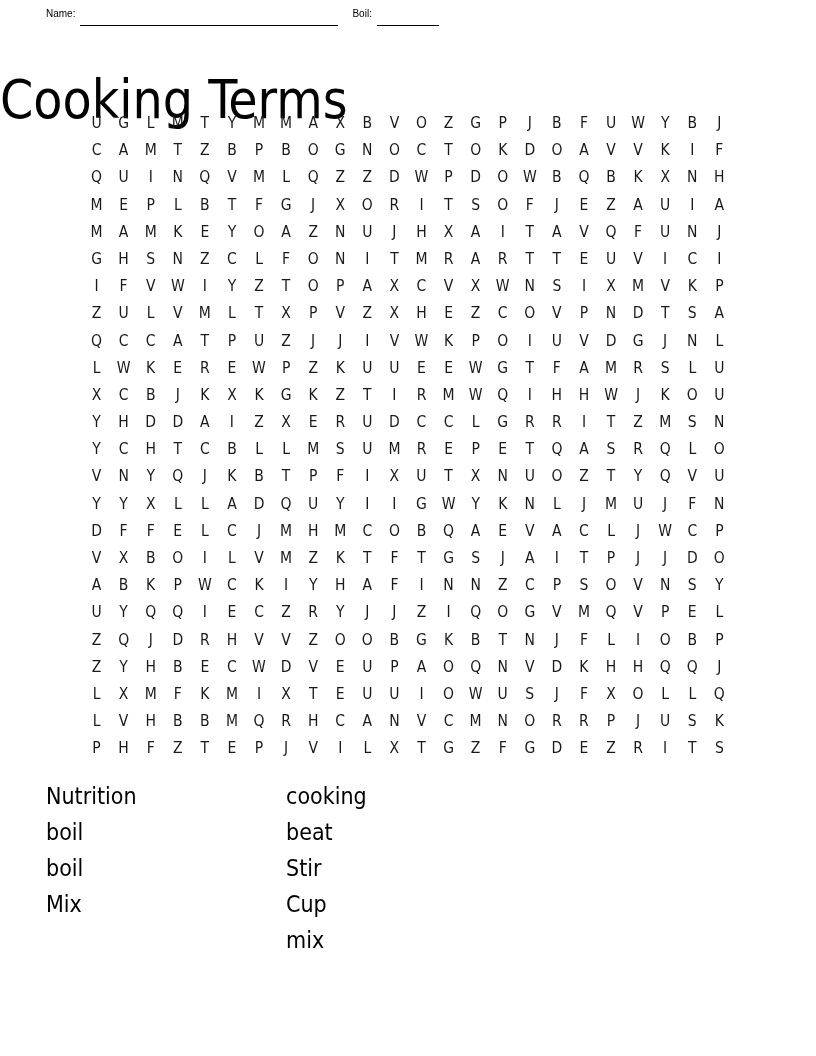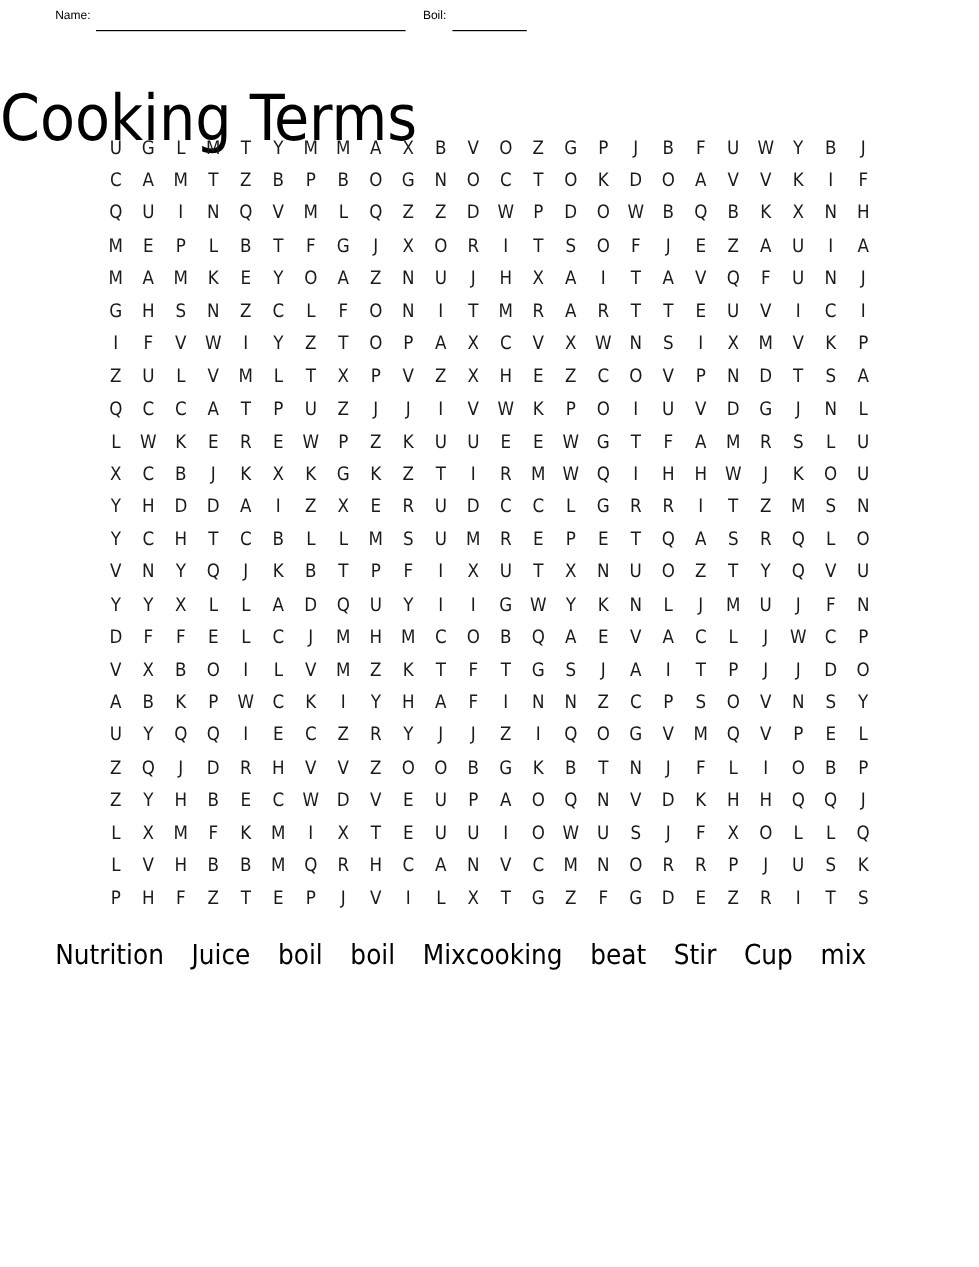--- a/index.html
+++ b/index.html
@@ -83,22 +83,21 @@
   
   #word-list {
     position: absolute;
     left: 46px;
     top: 778px;
     width: 724px;
     display: flex;
   }
   .word-column {
     display: flex;
-    flex-direction: row;
-    gap: 23px;
+    flex-direction: column;
   }
   #word-column-0 { flex: 0 0 240px; }
   #word-column-1 { flex: 0 0 241px; }
   #word-column-2 { flex: 0 0 243px; }
   .word-item {
     font-family: "DejaVu Sans Condensed", "DejaVu Sans", sans-serif;
     font-stretch: condensed;
     font-size: 23px;
     line-height: 36px;
     height: 36px;
@@ -742,21 +741,20 @@
       <span class="grid-cell">R</span>
       <span class="grid-cell">I</span>
       <span class="grid-cell">T</span>
       <span class="grid-cell">S</span>
     </div>
   </div>
 
 <div id="word-list">
     <div class="word-column" id="word-column-0">
       <div class="word-item">Nutrition</div>
-      <div class="word-item">Juice</div>
       <div class="word-item">boil</div>
       <div class="word-item">boil</div>
       <div class="word-item">Mix</div>
     </div>
     <div class="word-column" id="word-column-1">
       <div class="word-item">cooking</div>
       <div class="word-item">beat</div>
       <div class="word-item">Stir</div>
       <div class="word-item">Cup</div>
       <div class="word-item">mix</div>

